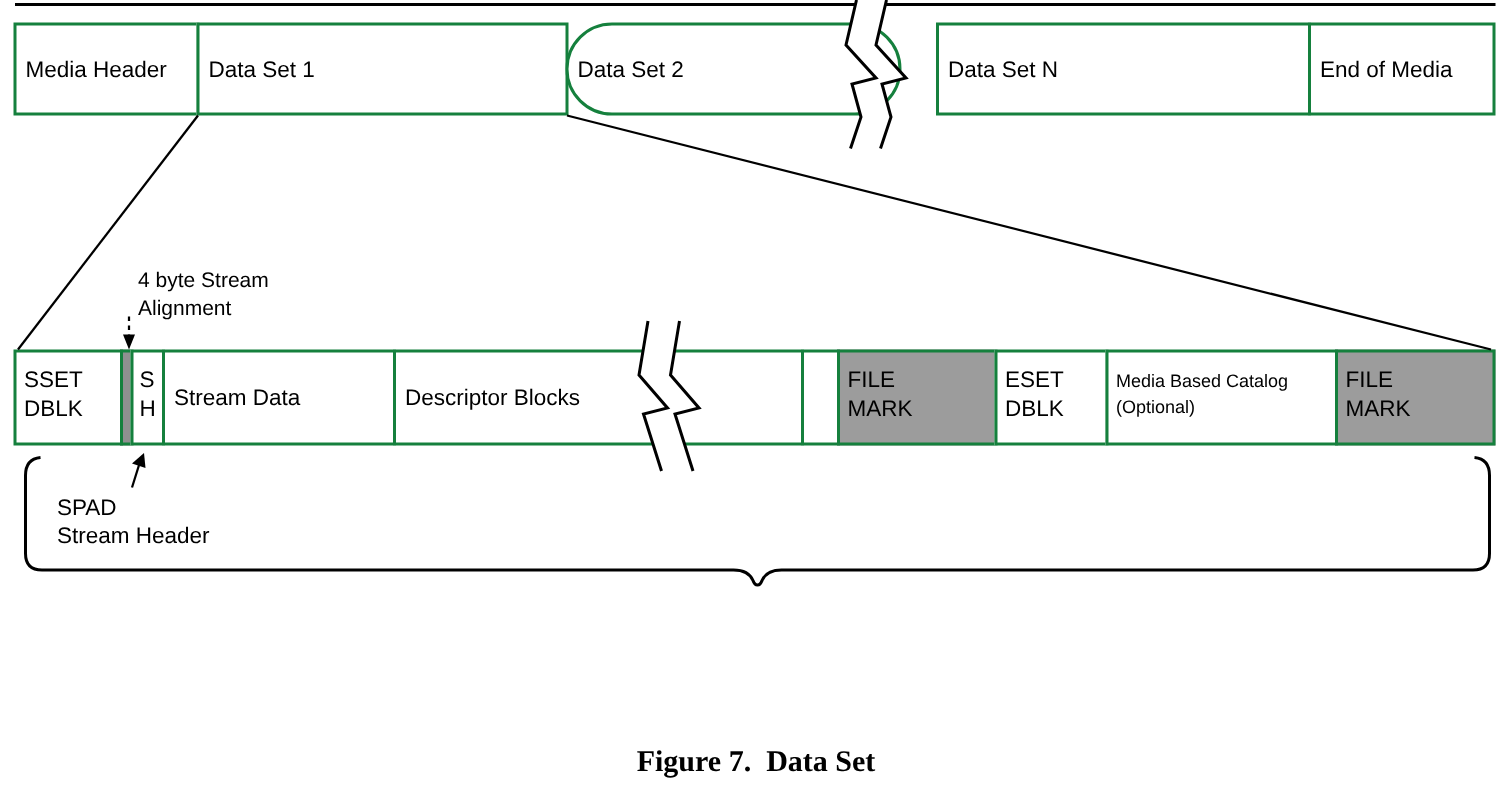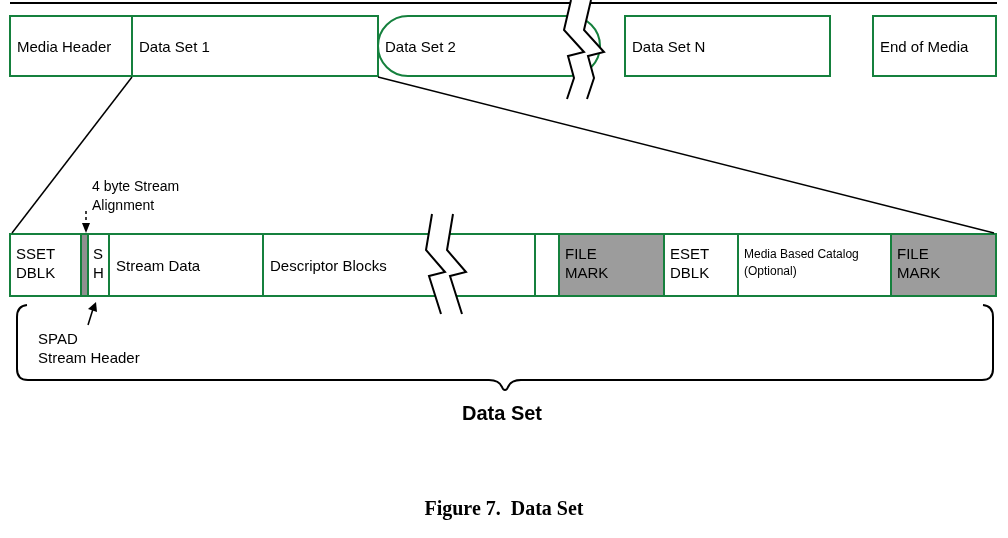--- a/index.html
+++ b/index.html
@@ -30,21 +30,21 @@
 
   <div class="box toprow vcenter" style="left:9px;width:124px;">
     <span>Media Header</span>
   </div>
   <div class="box toprow vcenter" style="left:131px;width:248px;">
     <span>Data Set 1</span>
   </div>
   <div class="box toprow vcenter" style="left:377px;width:224px;border-radius:31px;">
     <span>Data Set 2</span>
   </div>
-  <div class="box toprow vcenter" style="left:624px;width:207px;">
+  <div class="box toprow vcenter" style="left:624px;width:250px;">
     <span>Data Set N</span>
   </div>
   <div class="box toprow vcenter" style="left:872px;width:125px;">
     <span>End of Media</span>
   </div>
 
   <div class="box detailrow twoline" style="left:9px;width:73px;">
     <div>SSET</div>
     <div>DBLK</div>
   </div>
@@ -78,21 +78,20 @@
   </div>
 
   <div class="freelabel" id="alignment-label">
     <div>4 byte Stream</div>
     <div>Alignment</div>
   </div>
   <div class="freelabel" id="spad-label">
     <div>SPAD</div>
     <div>Stream Header</div>
   </div>
-  <div class="freelabel" id="brace-label">Data Set</div>
   <div class="freelabel" id="caption">Figure 7.  Data Set</div>
 
   <svg id="overlay" width="1008" height="538" viewBox="0 0 1008 538">
 
     <line x1="10" y1="3" x2="997" y2="3" stroke="#000" stroke-width="2"></line>
 
     <line x1="132" y1="77" x2="12" y2="233" stroke="#000" stroke-width="1.5"></line>
     <line x1="378" y1="77" x2="994" y2="233" stroke="#000" stroke-width="1.5"></line>
 
     <g>

